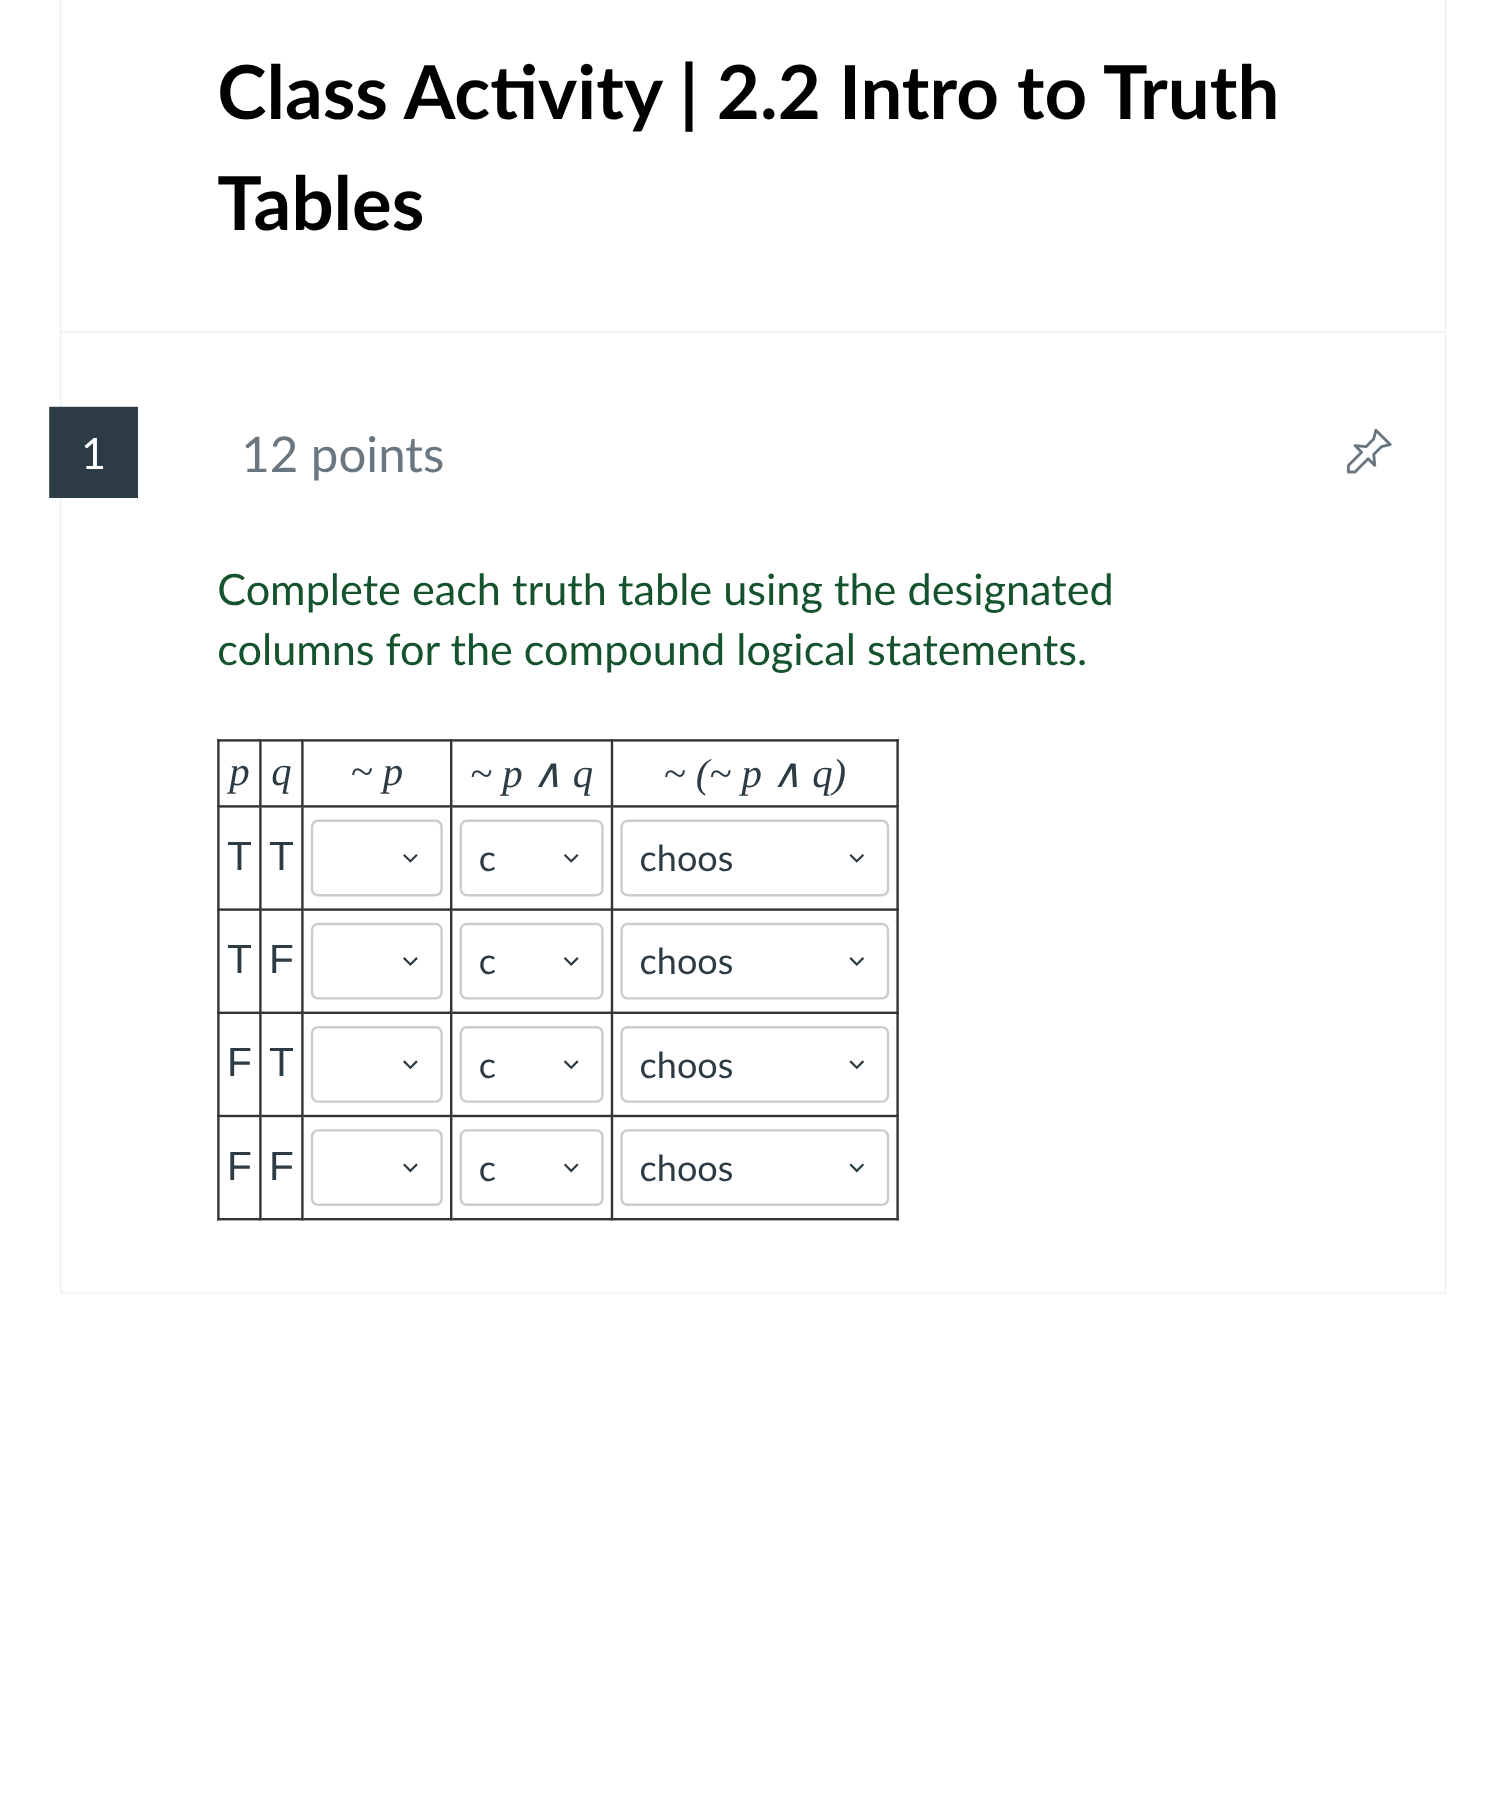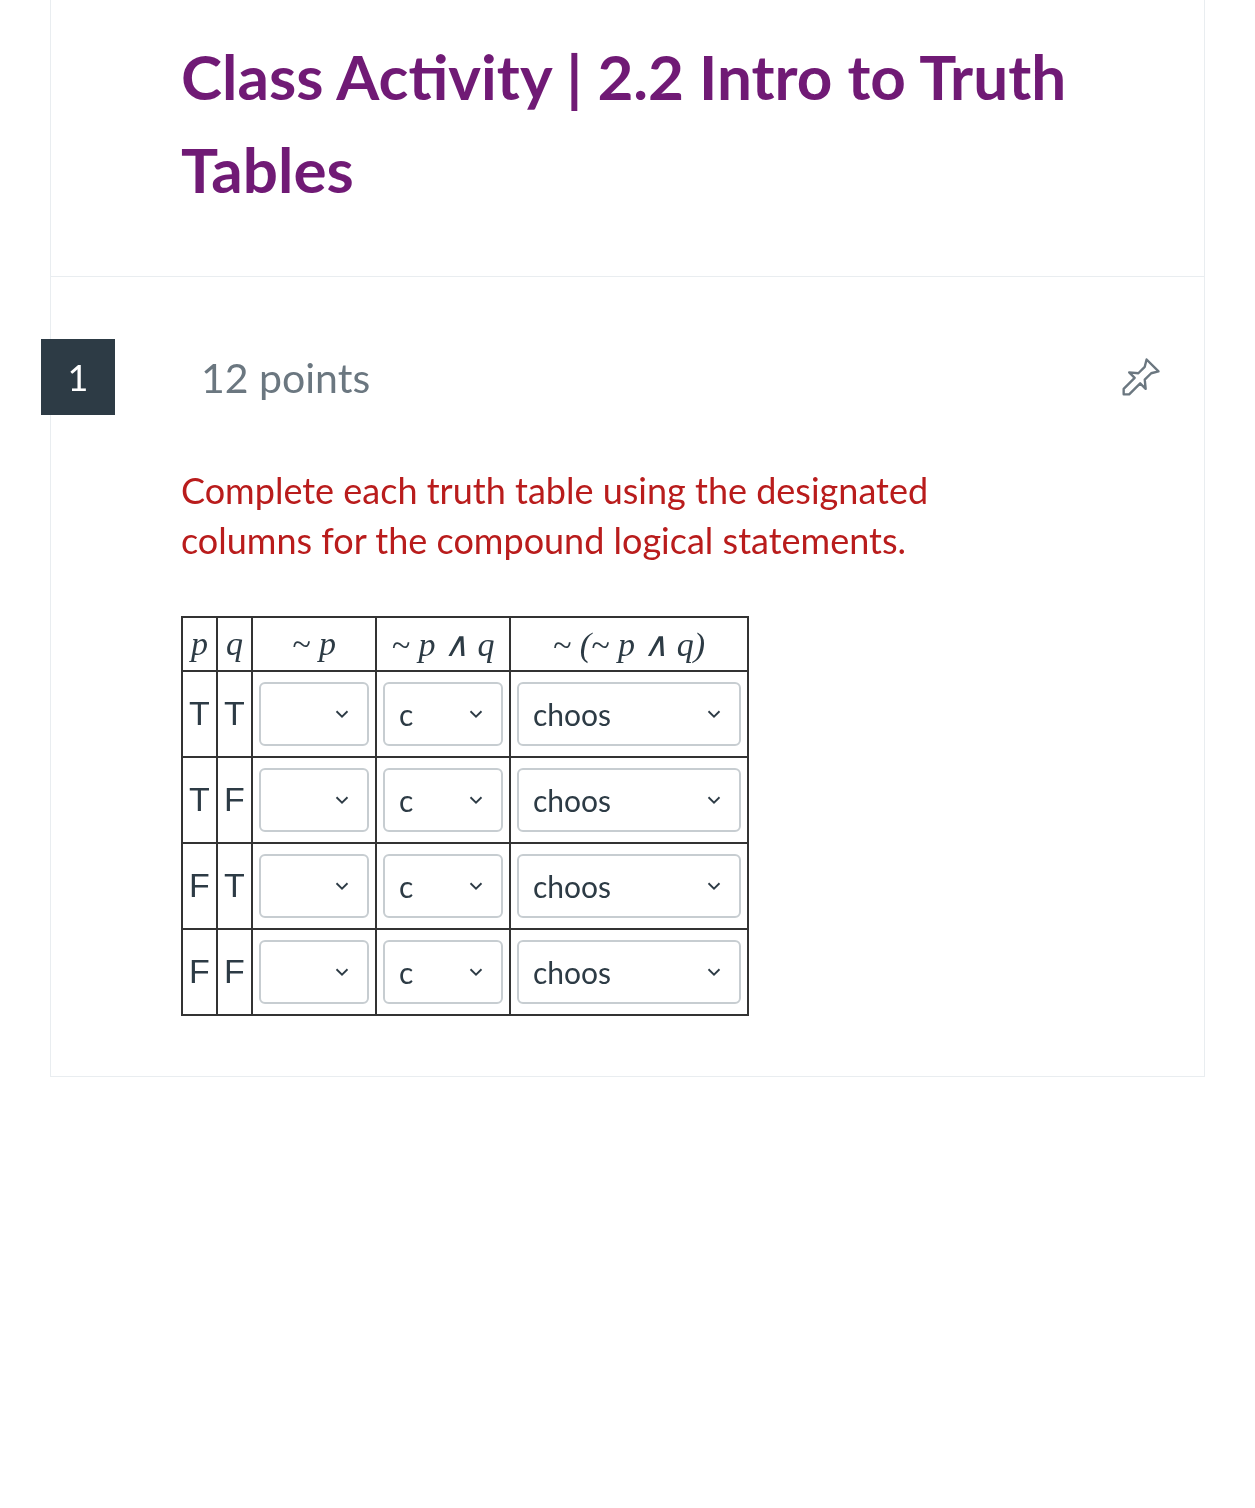--- a/index.html
+++ b/index.html
@@ -21,21 +21,21 @@
       border-bottom: 1px solid #e9edf0;
     }
     .title-wrap {
       padding: 30px 40px 60px 130px;
       border-bottom: 1px solid #e9edf0;
     }
     .title {
       font-size: 62px;
       font-weight: 700;
       line-height: 1.5;
-      color: #701a75;
+      color: #000000;
     }
     .question-block {
       position: relative;
       padding-top: 62px;
     }
     .q-number-badge {
       position: absolute;
       top: 62px;
       left: -10px;
       width: 74px;
@@ -62,21 +62,21 @@
       margin-left: 20px;
     }
     .pin-icon {
       color: #6b7780;
     }
     .q-body {
       padding: 50px 60px 60px 130px;
     }
     .instructions {
       font-size: 36px;
-      color: #b91c1c;
+      color: #14532d;
       line-height: 1.4;
       margin-bottom: 50px;
       max-width: 760px;
     }
     table.truth {
       border-collapse: collapse;
     }
     table.truth th, table.truth td {
       border: 2px solid #333;
       text-align: center;

